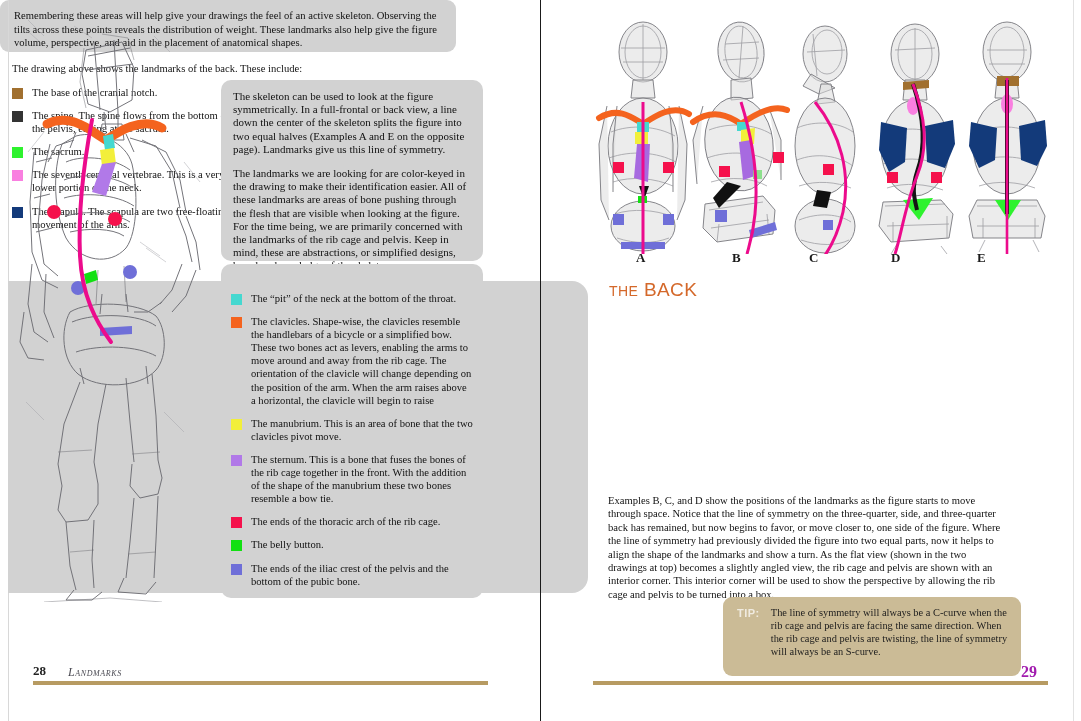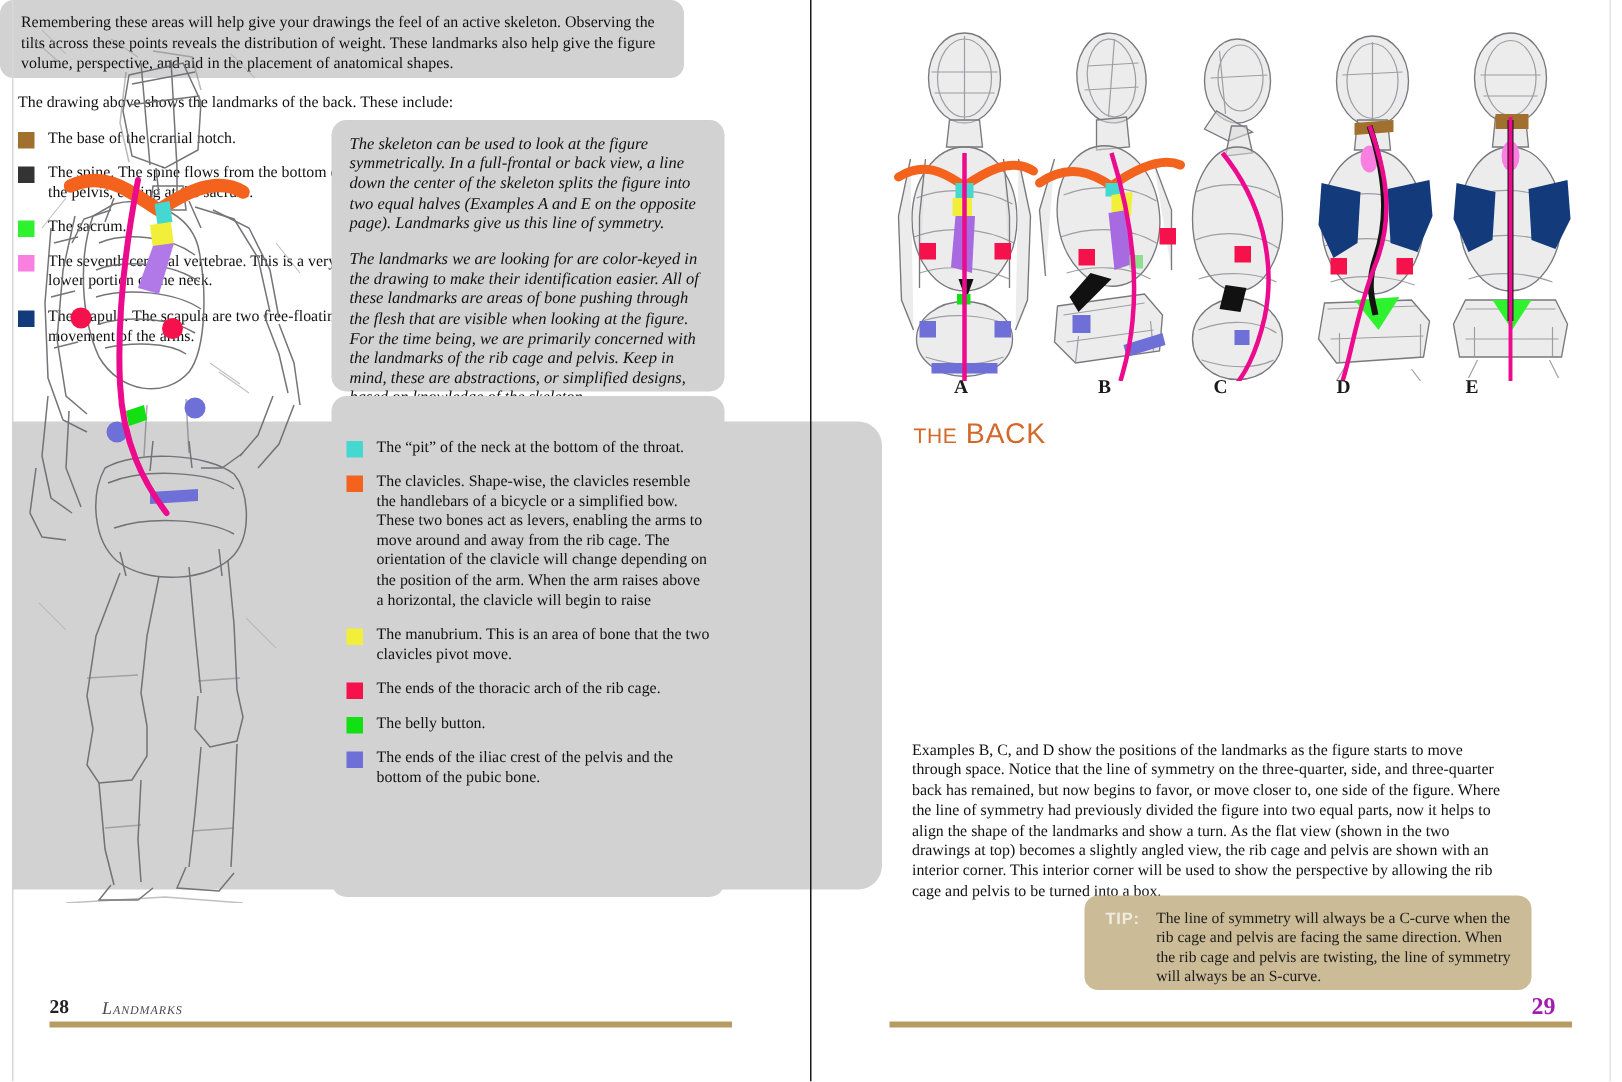--- a/index.html
+++ b/index.html
@@ -23,21 +23,21 @@
   .heading{position:absolute;font-family:"Liberation Sans",sans-serif;color:#d4682a;
            letter-spacing:.4px;white-space:nowrap;}
   #rib-heading{left:221px;top:52px;font-size:20px;}
   #rib-heading .sm{font-size:15px;}
   #back-heading{left:609px;top:279px;font-size:19px;}
   #back-heading .sm{font-size:14px;}
 
   .textbox{position:absolute;background:#d2d2d2;border-radius:10px;color:#111;}
   #intro-box{left:221px;top:80px;width:262px;height:181px;}
   #intro-box .inner{padding:10px 12px 8px 12px;font-size:11px;line-height:13.2px;}
-  #intro-box p{margin:0 0 11px 0;font-style:italic;}
+  #intro-box p{margin:0 0 11px 0;}
 
   #list-box{left:221px;top:264px;width:262px;height:334px;}
   #list-box .inner{padding:8px 10px 6px 10px;margin-top:20px;}
 
   .bullet-row{display:flex;align-items:flex-start;margin-bottom:10px;}
   .chip{flex:0 0 auto;width:11px;height:11px;margin-right:9px;margin-top:2px;}
   .bullet-text{font-size:10.6px;line-height:13.1px;color:#111;}
 
   #note-box{left:33px;top:602px;width:456px;height:52px;border-radius:9px;background:#d2d2d2;}
   #note-box .inner{padding:9px 14px;font-size:10.6px;line-height:13.6px;color:#111;}
@@ -59,21 +59,21 @@
             font-family:"Liberation Serif",serif;}
 
   #back-box{left:596px;top:294px;width:404px;height:186px;background:#ffffff;border-radius:9px;}
   #back-box .inner{padding:10px 12px;}
   #back-intro{font-size:10.6px;line-height:13px;margin:0 0 11px 0;color:#111;}
 
   #examples-text{position:absolute;left:608px;top:494px;width:396px;font-size:10.6px;
                  line-height:13.4px;color:#111;}
   #examples-text p{margin:0;}
 
-  #tip-box{position:absolute;left:723px;top:597px;width:298px;height:63px;background:#cbbb96;
+  #tip-box{position:absolute;left:723px;top:597px;width:298px;height:79px;background:#cbbb96;
            border-radius:9px;}
   #tip-inner{display:flex;padding:9px 12px 9px 14px;}
   #tip-label{flex:0 0 auto;font-family:"Liberation Sans",sans-serif;font-size:11px;
              font-weight:bold;color:#f0ebe0;letter-spacing:.5px;margin-right:11px;padding-top:1px;}
   #tip-text{font-size:10.4px;line-height:13px;color:#1c1c1c;}
 </style>
 </head>
 <body>
 
 <div id="page">
@@ -188,20 +188,24 @@
           <span class="chip" style="background: rgb(69, 216, 208);"></span>
           <span class="bullet-text">The “pit” of the neck at the bottom of the throat.</span>
         </div>
         <div class="bullet-row">
           <span class="chip" style="background: rgb(244, 99, 30);"></span>
           <span class="bullet-text">The clavicles.  Shape-wise, the clavicles resemble the handlebars of a bicycle or a simplified bow. These two bones act as levers, enabling the arms to move around and away from the rib cage. The orientation of the clavicle will change depending on the position of the arm. When the arm raises above a horizontal, the clavicle will begin to raise</span>
         </div>
         <div class="bullet-row">
           <span class="chip" style="background: rgb(242, 239, 58);"></span>
           <span class="bullet-text">The manubrium.  This is an area of bone that the two clavicles pivot move.</span>
+        </div>
+        <div class="bullet-row">
+          <span class="chip" style="background: rgb(177, 121, 232);"></span>
+          <span class="bullet-text">The sternum.  This is a bone that fuses the bones of the rib cage together in the front.  With the addition of the shape of the manubrium these two bones resemble a bow tie.</span>
         </div>
         <div class="bullet-row">
           <span class="chip" style="background: rgb(245, 17, 76);"></span>
           <span class="bullet-text">The ends of the thoracic arch of the rib cage.</span>
         </div>
         <div class="bullet-row">
           <span class="chip" style="background: rgb(18, 224, 18);"></span>
           <span class="bullet-text">The belly button.</span>
         </div>
         <div class="bullet-row">

